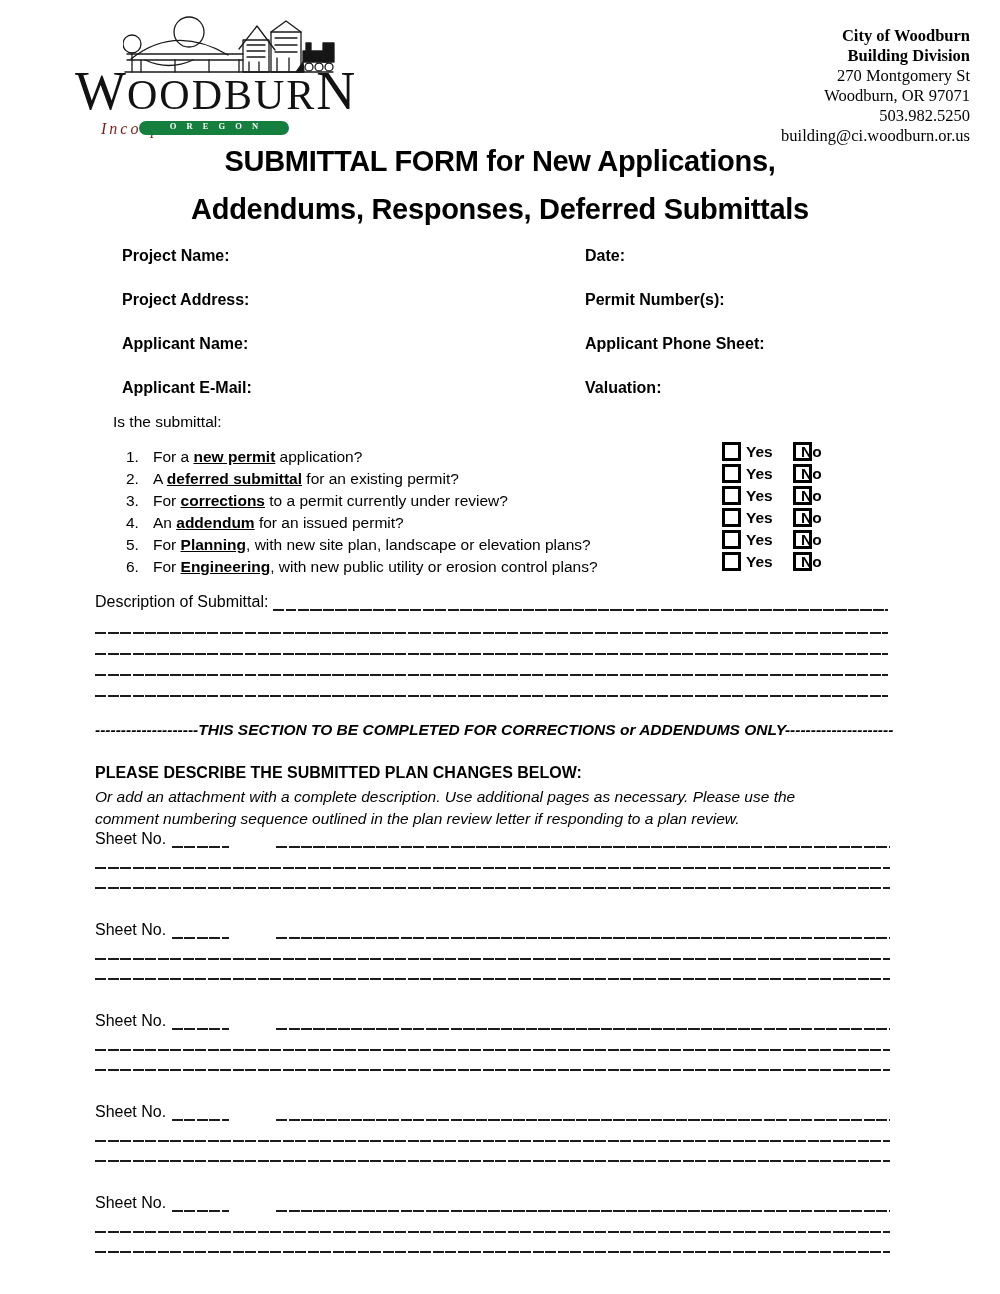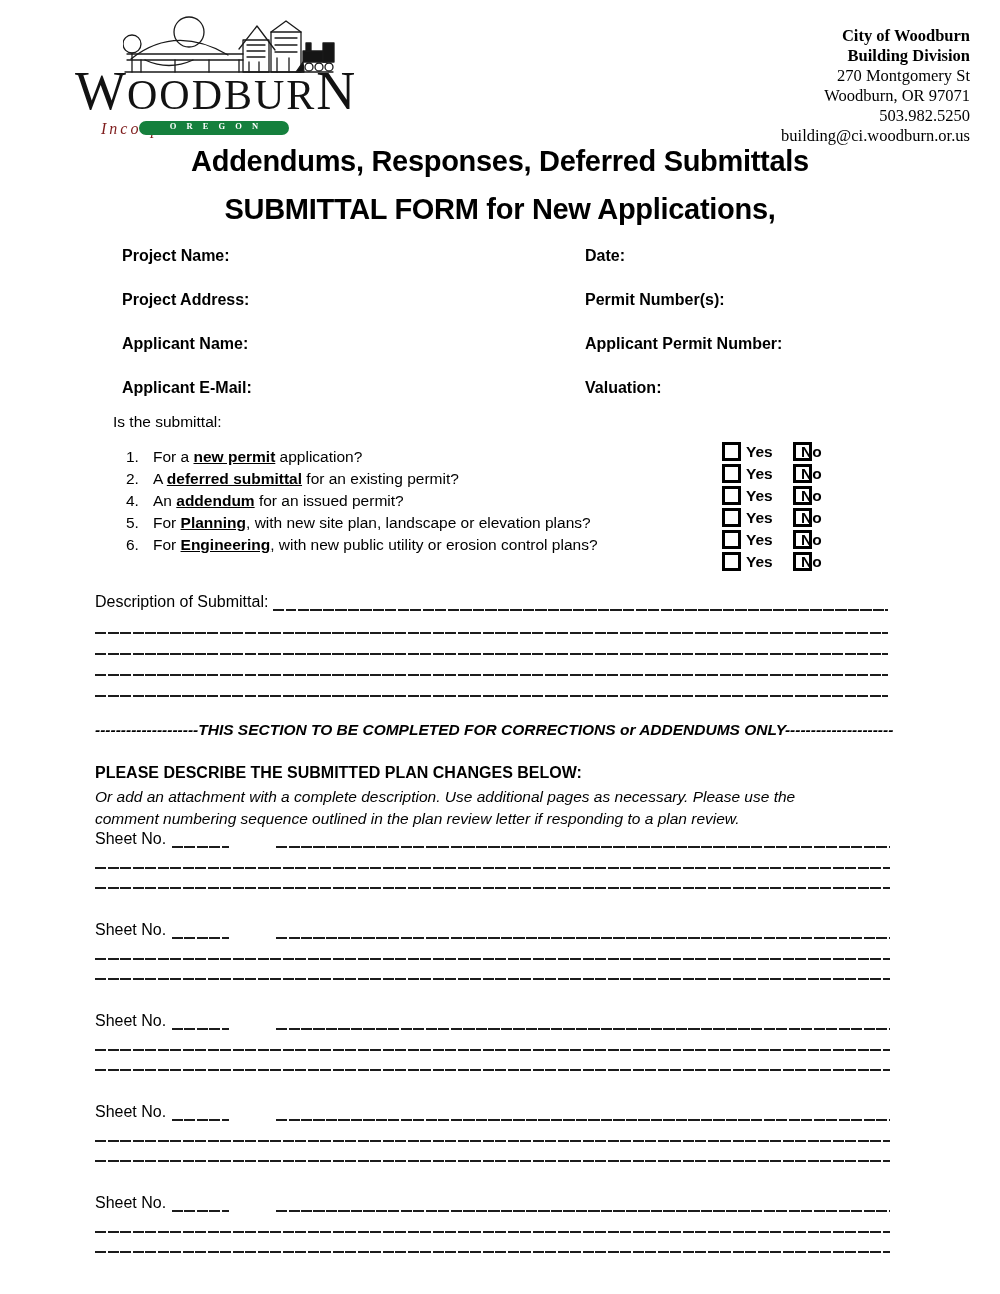--- a/index.html
+++ b/index.html
@@ -120,41 +120,42 @@
   <div class="contact">
     <div class="b">City of Woodburn</div>
     <div class="b">Building Division</div>
     <div>270 Montgomery St</div>
     <div>Woodburn, OR 97071</div>
     <div>503.982.5250</div>
     <div>building@ci.woodburn.or.us</div>
   </div>
 
   <div class="title">
+    <div>SUBMITTAL FORM for New Applications,</div>
     <div>Addendums, Responses, Deferred Submittals</div>
-    <div>SUBMITTAL FORM for New Applications,</div>
   </div>
 
   <div class="fields-left">
     <div class="field-row">Project Name:</div>
     <div class="field-row">Project Address:</div>
     <div class="field-row">Applicant Name:</div>
     <div class="field-row">Applicant E-Mail:</div>
   </div>
   <div class="fields-right">
     <div class="field-row">Date:</div>
     <div class="field-row">Permit Number(s):</div>
-    <div class="field-row">Applicant Permit Number:</div>
+    <div class="field-row">Applicant Phone Sheet:</div>
     <div class="field-row">Valuation:</div>
   </div>
 
   <div class="submittal">
     <div class="intro">Is the submittal:</div>
     <div class="q-item"><span class="q-num">1.</span><span>For a </span><span class="q-em">new permit</span><span> application?</span></div>
     <div class="q-item"><span class="q-num">2.</span><span>A </span><span class="q-em">deferred submittal</span><span> for an existing permit?</span></div>
+    <div class="q-item"><span class="q-num">3.</span><span>For </span><span class="q-em">corrections</span><span> to a permit currently under review?</span></div>
     <div class="q-item"><span class="q-num">4.</span><span>An </span><span class="q-em">addendum</span><span> for an issued permit?</span></div>
     <div class="q-item"><span class="q-num">5.</span><span>For </span><span class="q-em">Planning</span><span>, with new site plan, landscape or elevation plans?</span></div>
     <div class="q-item"><span class="q-num">6.</span><span>For </span><span class="q-em">Engineering</span><span>, with new public utility or erosion control plans?</span></div>
   </div>
 
   <div class="cbs">
     <div class="cb-row">
       <span class="cb yes"></span>
       <span class="cb-label yes">Yes</span>
       <span class="cb no"></span>

